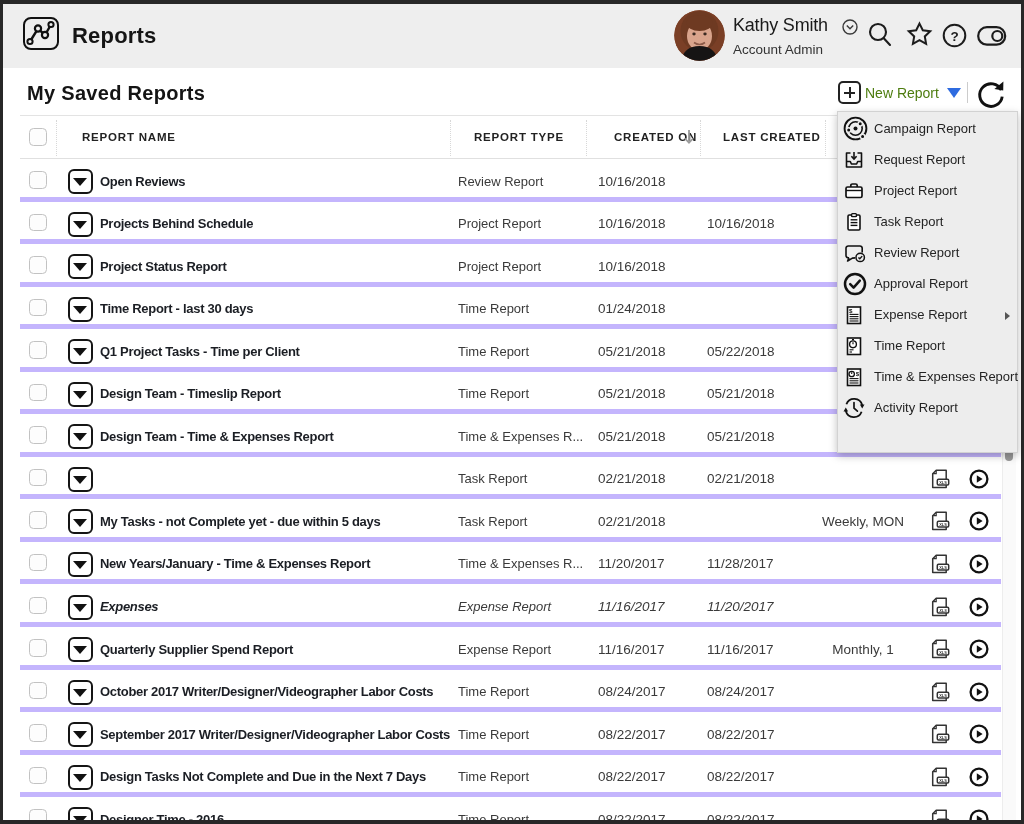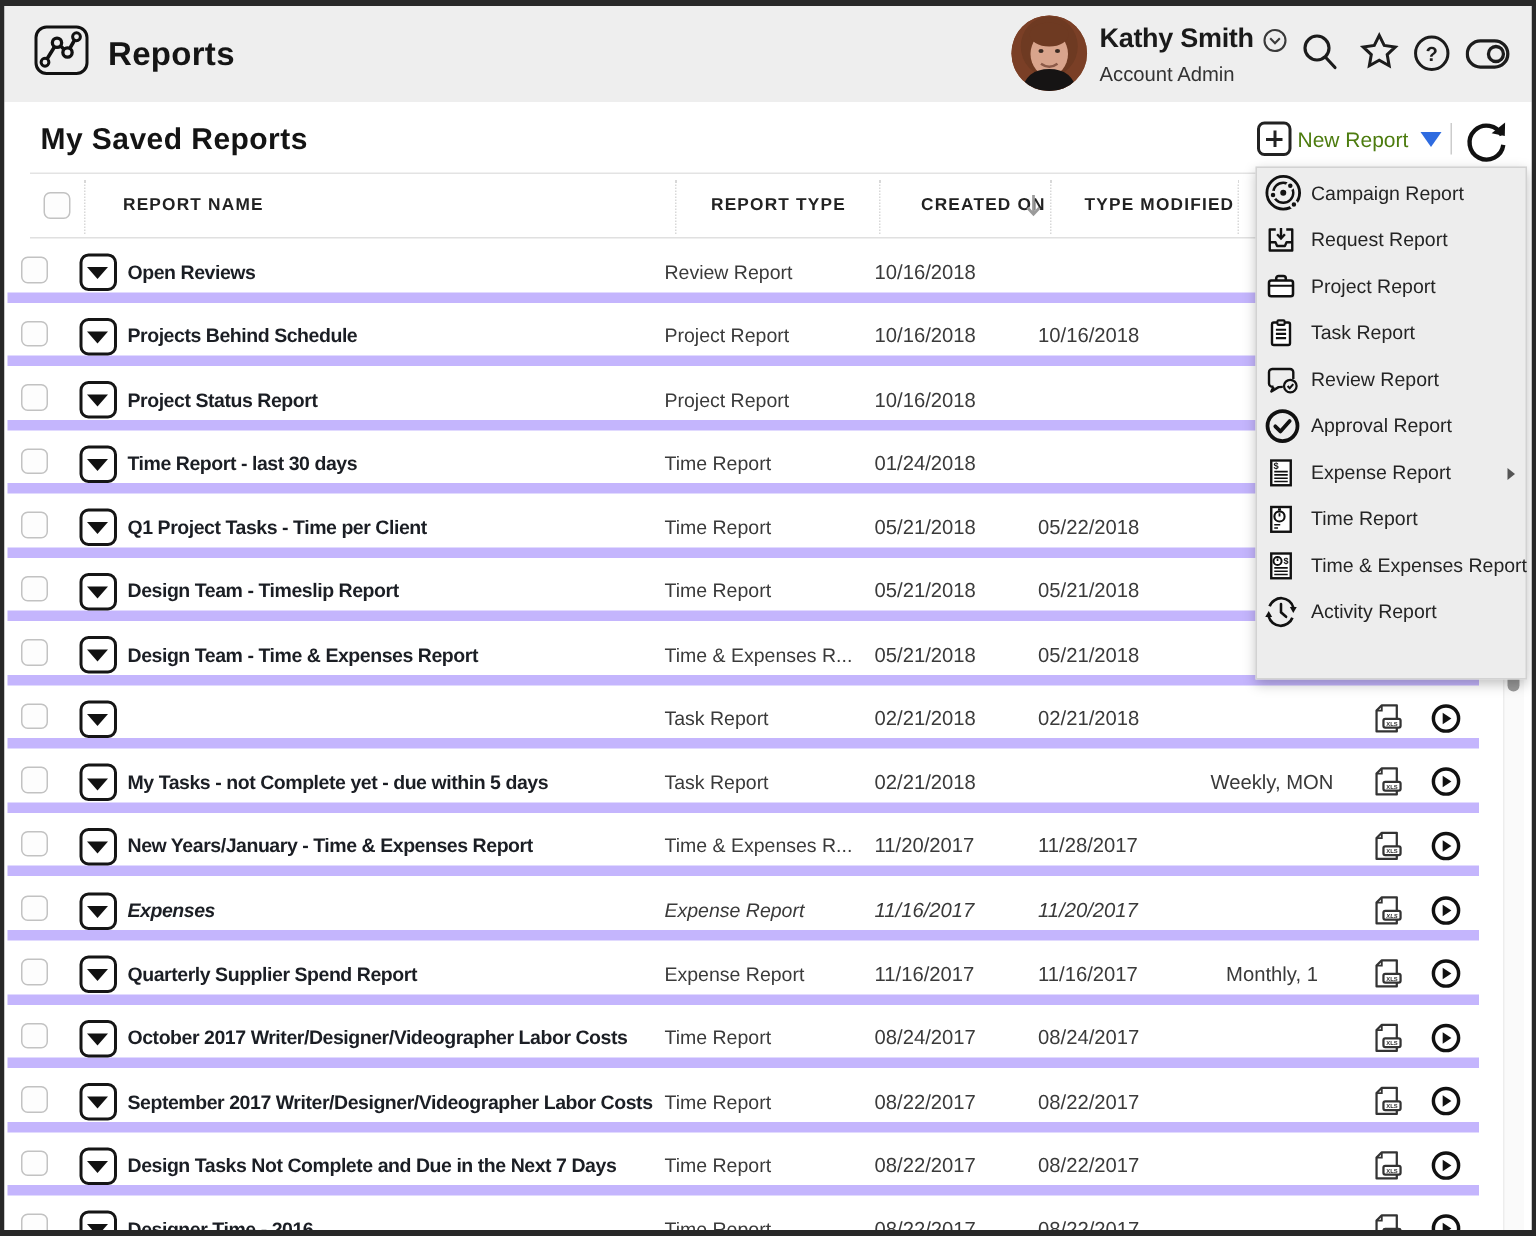--- a/index.html
+++ b/index.html
@@ -6,38 +6,38 @@
 html,body { width:1024px; height:824px; overflow:hidden; }
 body { font-family:"Liberation Sans", sans-serif; background:#fff; position:relative; }
 #frame { position:absolute; left:0; top:0; width:1024px; height:824px;
   border-top:4px solid #282828; border-left:3px solid #282828;
   border-right:3px solid #282828; border-bottom:4px solid #282828; background:#fff; }
 #topbar { position:absolute; left:0; top:0; width:1018px; height:64px; background:#eeeeee; }
 .abs { position:absolute; }
 #logobox { left:20px; top:13px; width:36px; height:33px; border:2.5px solid #111;
   border-radius:8px; background:#eeeeee; }
 #apptitle { left:69px; top:19px; font-size:22px; font-weight:bold; color:#151515; letter-spacing:0.2px; }
-#kathy { left:730px; top:11px; font-size:18px; letter-spacing:-0.2px; font-weight:bold; color:#1a1a1a; }
+#kathy { left:730px; top:11px; font-size:18px; letter-spacing:-0.2px; font-weight:normal; color:#1a1a1a; }
 #role { left:730px; top:38px; font-size:13.5px; color:#333; }
 #content { position:absolute; left:0; top:64px; width:1018px; height:752px; background:#fff; overflow:hidden; }
 #h1 { left:24px; top:14px; font-size:20px; font-weight:bold; color:#141414; letter-spacing:0.3px; }
 #plusbox { left:835px; top:13px; width:23px; height:23px; border:2px solid #222; border-radius:5px; }
 #plusbox:before { content:""; position:absolute; left:4px; top:8.5px; width:11px; height:2px; background:#222; }
 #plusbox:after { content:""; position:absolute; left:8.5px; top:4px; width:2px; height:11px; background:#222; }
 #newreport { left:862px; top:17px; font-size:14px; font-weight:normal; color:#4d7c0f; }
 #bluetri { left:944px; top:20px; width:0; height:0; border-left:7.5px solid transparent;
   border-right:7.5px solid transparent; border-top:10px solid #2e6be0; }
 #vdiv { left:964px; top:14px; width:1px; height:21px; background:#ccc; }
 
 #thead { position:absolute; left:17px; top:47px; width:981px; height:44px; border-top:1px solid #e3e3e3; border-bottom:1px solid #e0e0e0; }
 .th { position:absolute; top:15px; font-size:11.5px; font-weight:bold; color:#222; letter-spacing:0.8px;padding-left:16px; }
 .dotsep { position:absolute; top:4px; height:36px; width:0; border-left:1px dotted #d8d8d8; }
 .cb { position:absolute; width:17.5px; height:17.5px; border:1.5px solid #c2c2c2; border-radius:4.5px; background:#fdfdfd; }
 
-.row { position:absolute; left:2px; width:981px; height:42.5px; border-bottom:7px solid #c4b5fd; }
+.row { position:absolute; left:17px; width:981px; height:42.5px; border-bottom:5px solid #c4b5fd; }
 .row .cb { left:9px; top:12px; }
 .dd { position:absolute; left:48px; top:10px; width:24.5px; height:25px; border:2.2px solid #151515; border-radius:6px; }
 .dd:before { content:""; position:absolute; left:2.6px; top:7.2px; width:0; height:0;
   border-left:7.5px solid transparent; border-right:7.5px solid transparent; border-top:8px solid #111; }
 .name { position:absolute; left:80px; top:14.5px; font-size:13px; letter-spacing:-0.3px; font-weight:bold; color:#1b1e24; white-space:nowrap; }
 .type { position:absolute; left:438px; top:14.5px; font-size:13px; color:#3a3a3a; white-space:nowrap; }
 .d1 { position:absolute; left:578px; top:14.5px; font-size:13.5px; color:#3a3a3a; }
 .d2 { position:absolute; left:687px; top:14.5px; font-size:13.5px; color:#3a3a3a; }
 .sched { position:absolute; left:773px; top:14.5px; width:140px; text-align:center; font-size:13.5px; color:#3a3a3a; }
 .exp { position:absolute; left:909px; top:11px; }
@@ -138,21 +138,21 @@
       <span class="th" style="left:46px;">REPORT NAME</span>
       <span class="dotsep" style="left:430px;"></span>
       <span class="th" style="left:438px;">REPORT TYPE</span>
       <span class="dotsep" style="left:566px;"></span>
       <span class="th" style="left:578px;">CREATED ON</span>
       <svg class="abs" style="left:663px; top:13px;" width="12" height="16" viewBox="0 0 12 16">
         <line x1="6" y1="1" x2="6" y2="12.5" stroke="#9a9a9a" stroke-width="1.8"></line>
         <polyline points="2,9.5 6,13.8 10,9.5" fill="none" stroke="#9a9a9a" stroke-width="1.8"></polyline>
       </svg>
       <span class="dotsep" style="left:680px;"></span>
-      <span class="th" style="left:687px;">TYPE MODIFIED</span>
+      <span class="th" style="left:687px;">LAST CREATED</span>
       <span class="dotsep" style="left:805px;"></span>
       <span class="th" style="left:813px; width:8px; overflow:hidden;">SC</span>
 
     </div>
     <div id="rows">
 <div class="row" style="top:91.0px;">
           <span class="cb" style="left:9px; top:12px;"></span>
           <span class="dd"></span>
           <span class="name">Open Reviews</span>
           <span class="type">Review Report</span>

